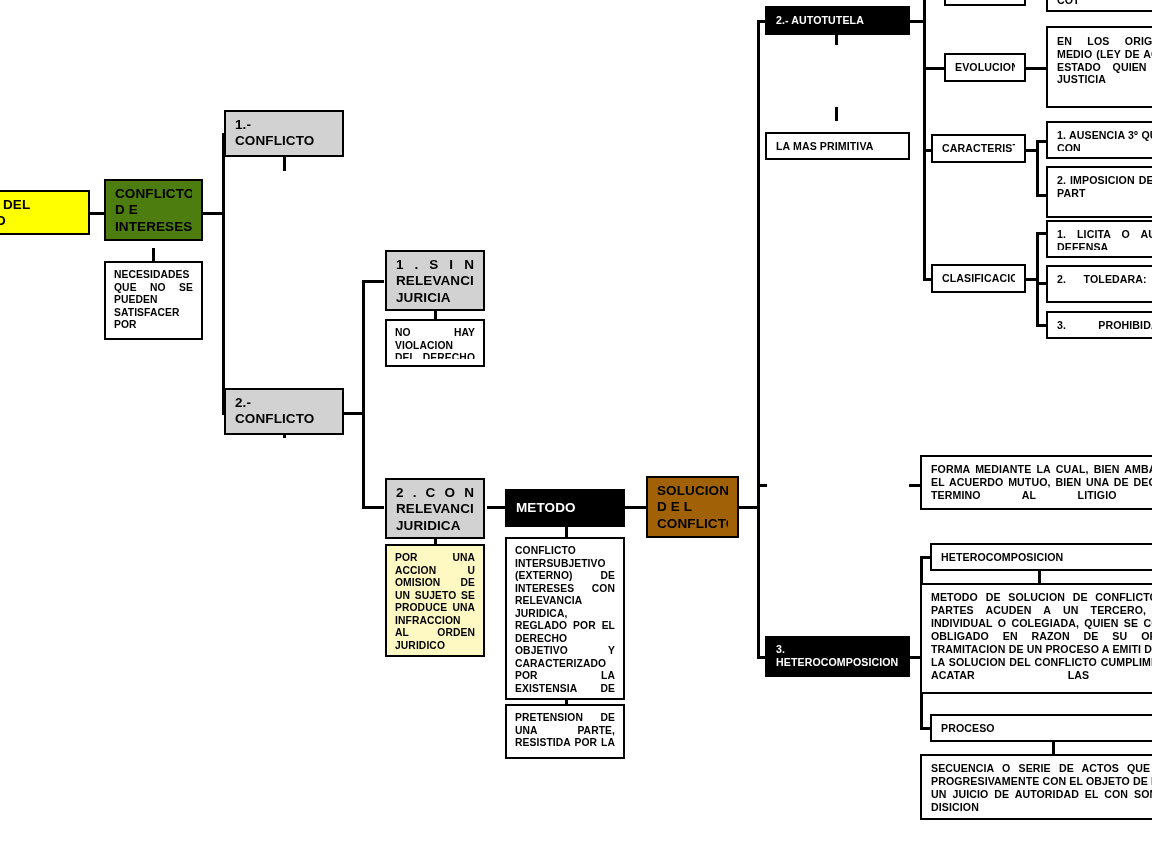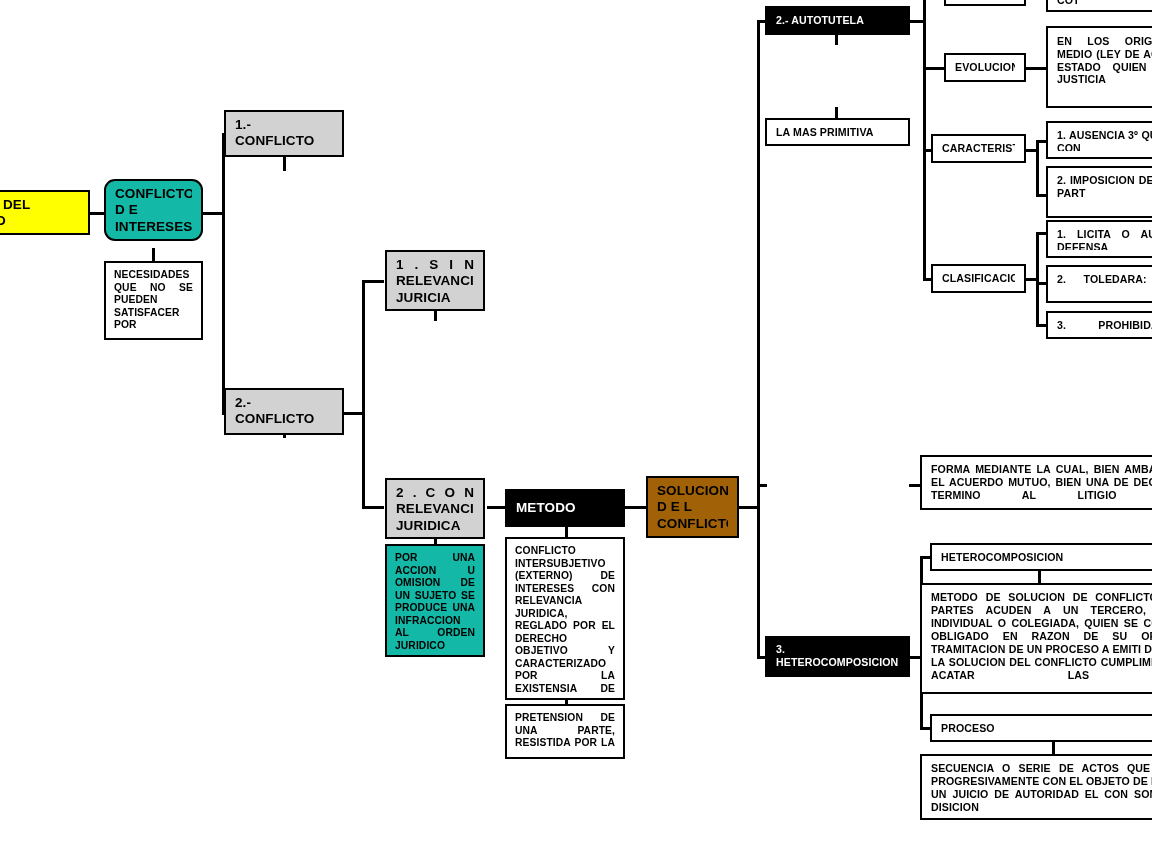--- a/index.html
+++ b/index.html
@@ -129,45 +129,48 @@
 
   <div class="conn v" style="left: 1038px; top: 570px; height: 14px; background: rgb(0, 0, 0);"></div>
 
   <div class="conn v" style="left: 1052px; top: 741px; height: 14px; background: rgb(0, 0, 0);"></div>
 
   <div class="node fill-yellow t-hdr-j" style="left: -46px; top: 190px; width: 136px; height: 45px; background: rgb(255, 255, 0); border-color: rgb(0, 0, 0);">
     <span class="txt">CION   DEL
 LICTO</span>
   </div>
 
-  <div class="node fill-grey t-hdr" style="left: 104px; top: 179px; width: 99px; height: 62px; background: #14b8a6; border-color: rgb(0, 0, 0); border-radius: 11px;">
+  <div class="node fill-grey t-hdr" style="left: 104px; top: 179px; width: 99px; height: 62px; background: #4d7c0f; border-color: rgb(0, 0, 0);">
     <span class="txt">CONFLICTO
 D                 E
 INTERESES</span>
   </div>
   <div class="node fill-white t-body" style="left: 104px; top: 261px; width: 99px; height: 79px; background: rgb(255, 255, 255); border-color: rgb(0, 0, 0);">
     <span class="txt">NECESIDADES QUE NO SE PUEDEN SATISFACER POR COMPLETO</span>
   </div>
 
   <div class="node fill-grey t-hdr-j" style="left: 224px; top: 110px; width: 120px; height: 47px; background: rgb(210, 210, 210); border-color: rgb(0, 0, 0);">
     <span class="txt">1.-   CONFLICTO INTERNO</span>
   </div>
 
   <div class="node fill-grey t-hdr-j" style="left: 224px; top: 388px; width: 120px; height: 47px; background: rgb(210, 210, 210); border-color: rgb(0, 0, 0);">
     <span class="txt">2.-   CONFLICTO EXTERNO</span>
   </div>
 
   <div class="node fill-grey t-hdr-j" style="left: 385px; top: 250px; width: 100px; height: 61px; background: rgb(210, 210, 210); border-color: rgb(0, 0, 0);">
     <span class="txt">1 . S I N RELEVANCIA JURICIA</span>
   </div>
+  <div class="node fill-white t-body" style="left: 385px; top: 319px; width: 100px; height: 48px; background: rgb(255, 255, 255); border-color: rgb(0, 0, 0);">
+    <span class="txt">NO HAY VIOLACION DEL DERECHO</span>
+  </div>
 
   <div class="node fill-grey t-hdr-j" style="left: 385px; top: 478px; width: 100px; height: 61px; background: rgb(210, 210, 210); border-color: rgb(0, 0, 0);">
     <span class="txt">2 . C O N RELEVANCIA JURIDICA</span>
   </div>
-  <div class="node fill-white t-body" style="left: 385px; top: 544px; width: 100px; height: 113px; background: #14b8a6; border-color: rgb(0, 0, 0);">
+  <div class="node fill-white t-body" style="left: 385px; top: 544px; width: 100px; height: 113px; background: #fef9c3; border-color: rgb(0, 0, 0);">
     <span class="txt">POR UNA ACCION U OMISION DE UN SUJETO SE PRODUCE UNA INFRACCION AL ORDEN JURIDICO</span>
   </div>
 
   <div class="node fill-black t-hdr" style="left: 505px; top: 489px; width: 120px; height: 38px; background: rgb(0, 0, 0); color: rgb(255, 255, 255); border-color: rgb(0, 0, 0);">
     <span class="txt">METODO</span>
   </div>
   <div class="node fill-white t-body" style="left: 505px; top: 537px; width: 120px; height: 163px; background: rgb(255, 255, 255); border-color: rgb(0, 0, 0);">
     <span class="txt">CONFLICTO INTERSUBJETIVO (EXTERNO) DE INTERESES CON RELEVANCIA JURIDICA, REGLADO POR EL DERECHO OBJETIVO Y CARACTERIZADO POR LA EXISTENSIA DE UNA PRETENSION RESISTIDA</span>
   </div>
   <div class="node fill-white t-body" style="left: 505px; top: 704px; width: 120px; height: 55px; background: rgb(255, 255, 255); border-color: rgb(0, 0, 0);">
@@ -176,21 +179,21 @@
 
   <div class="node fill-grey t-hdr" style="left: 646px; top: 476px; width: 93px; height: 62px; background: #a16207; border-color: rgb(0, 0, 0);">
     <span class="txt">SOLUCION
 D      E      L
 CONFLICTO</span>
   </div>
 
   <div class="node fill-black t-sm" style="left: 765px; top: 6px; width: 145px; height: 29px; background: rgb(0, 0, 0); color: rgb(255, 255, 255); border-color: rgb(0, 0, 0);">
     <span class="txt">2.- AUTOTUTELA</span>
   </div>
-  <div class="node fill-white t-sm" style="left: 765px; top: 118px; width: 145px; height: 28px; background: rgb(255, 255, 255); border-color: rgb(0, 0, 0);">
+  <div class="node fill-white t-sm" style="left: 765px; top: 132px; width: 145px; height: 28px; background: rgb(255, 255, 255); border-color: rgb(0, 0, 0);">
     <span class="txt">LA MAS PRIMITIVA</span>
   </div>
 
   <div class="node fill-white t-sm-c" style="left: 944px; top: -22px; width: 82px; height: 28px; background: rgb(255, 255, 255); border-color: rgb(0, 0, 0);">
     <span class="txt"></span>
   </div>
   <div class="node fill-white t-wide" style="left: 1046px; top: -30px; width: 190px; height: 42px; background: rgb(255, 255, 255); border-color: rgb(0, 0, 0);">
     <span class="txt" style="margin-top:16px;display:block;">COT 1NCPP)</span>
   </div>
 

